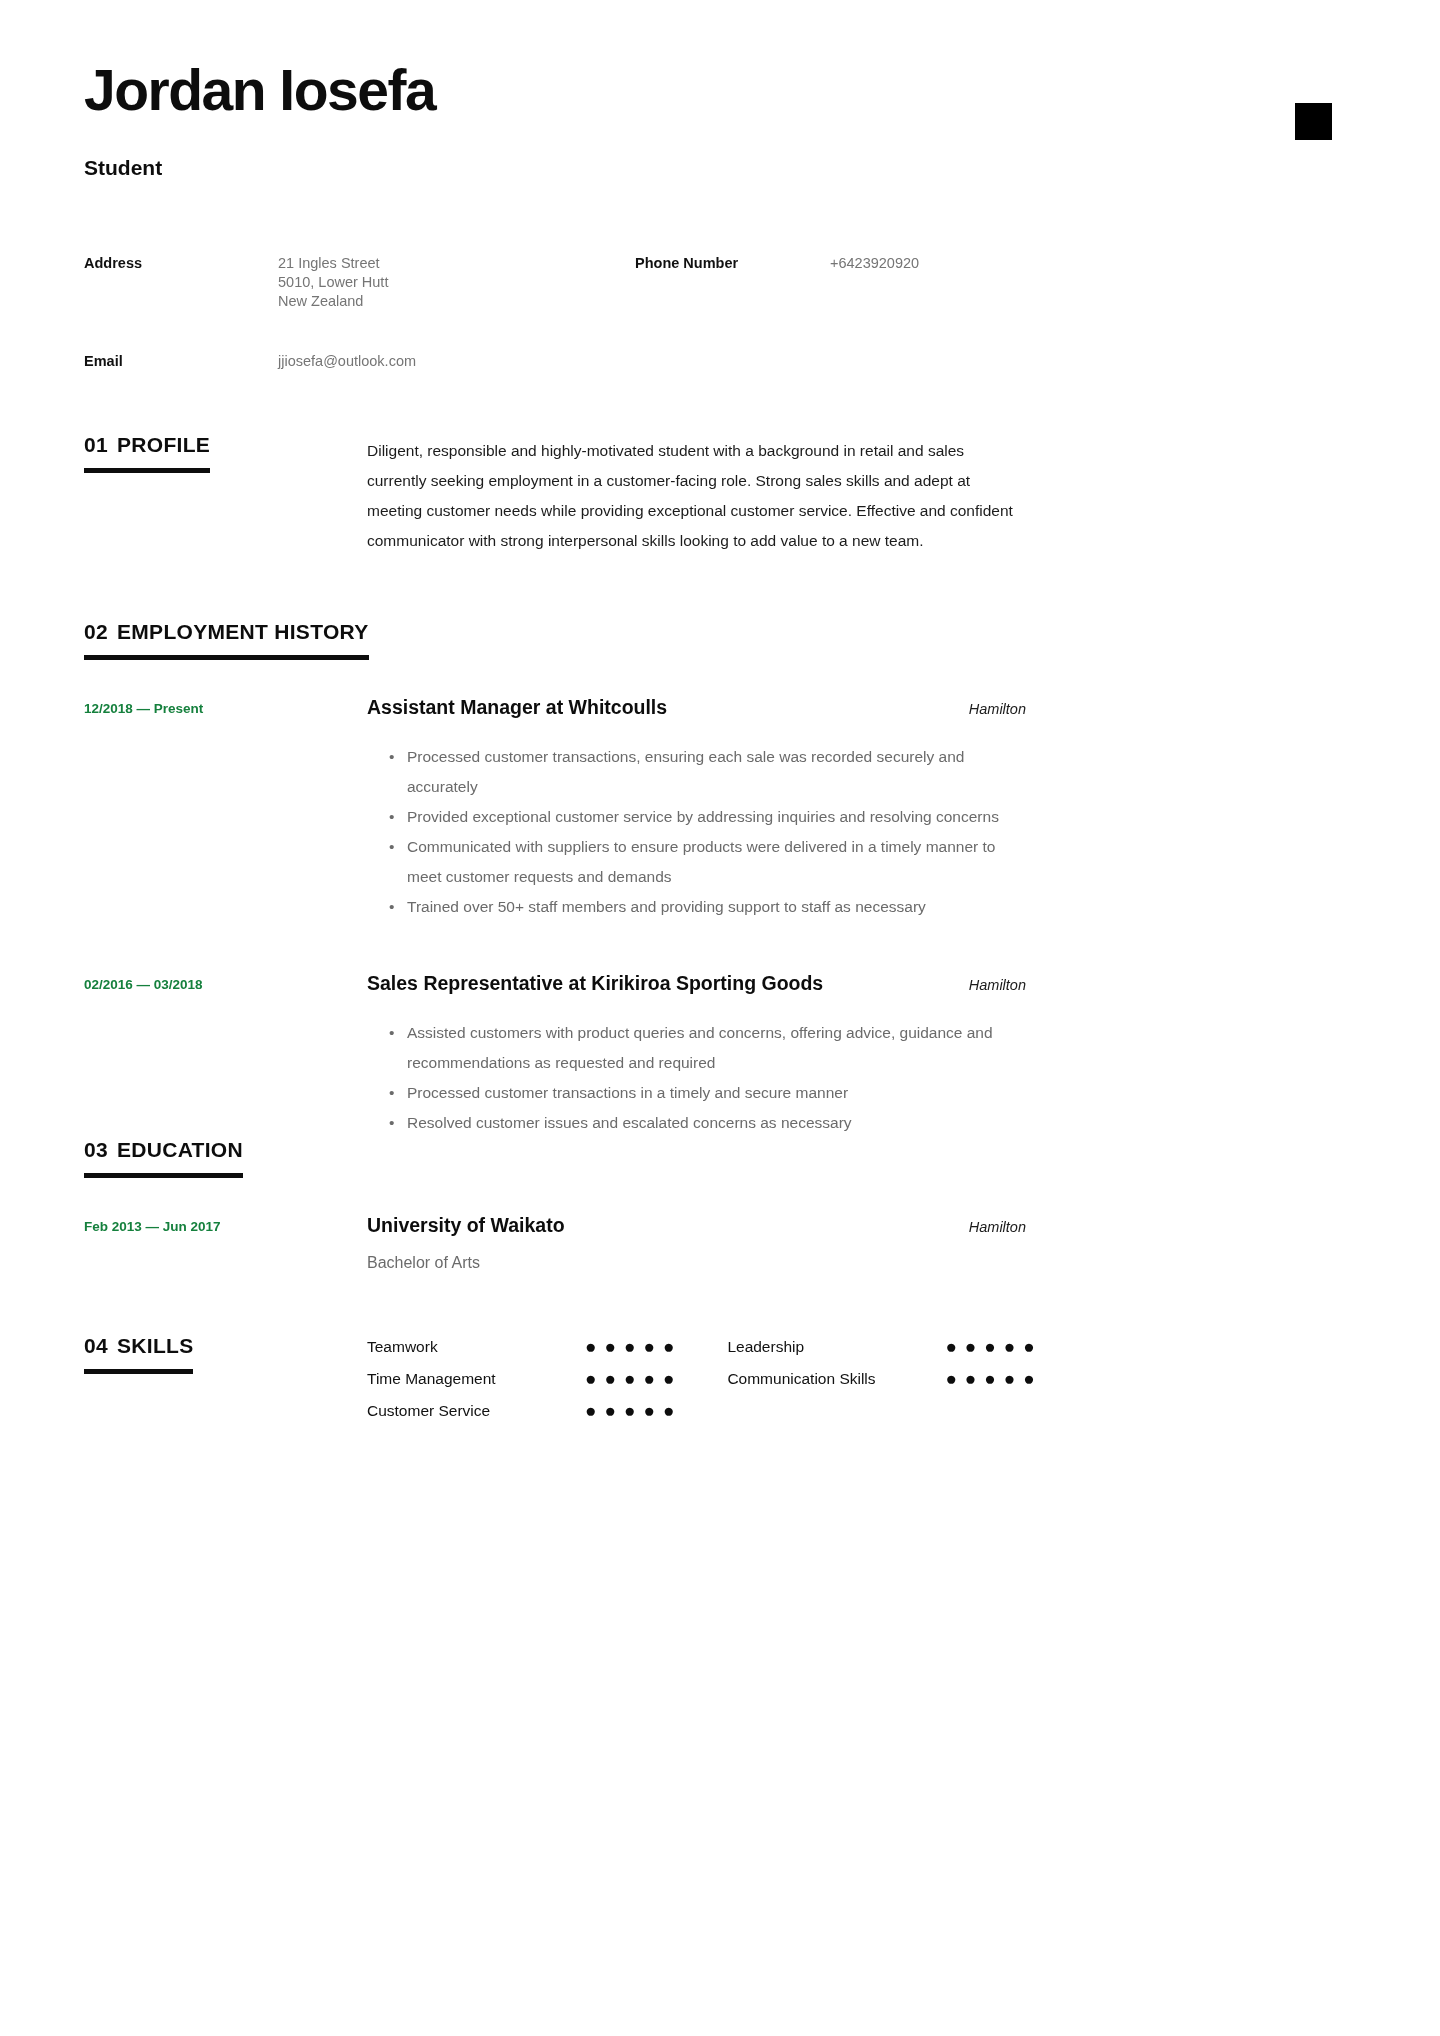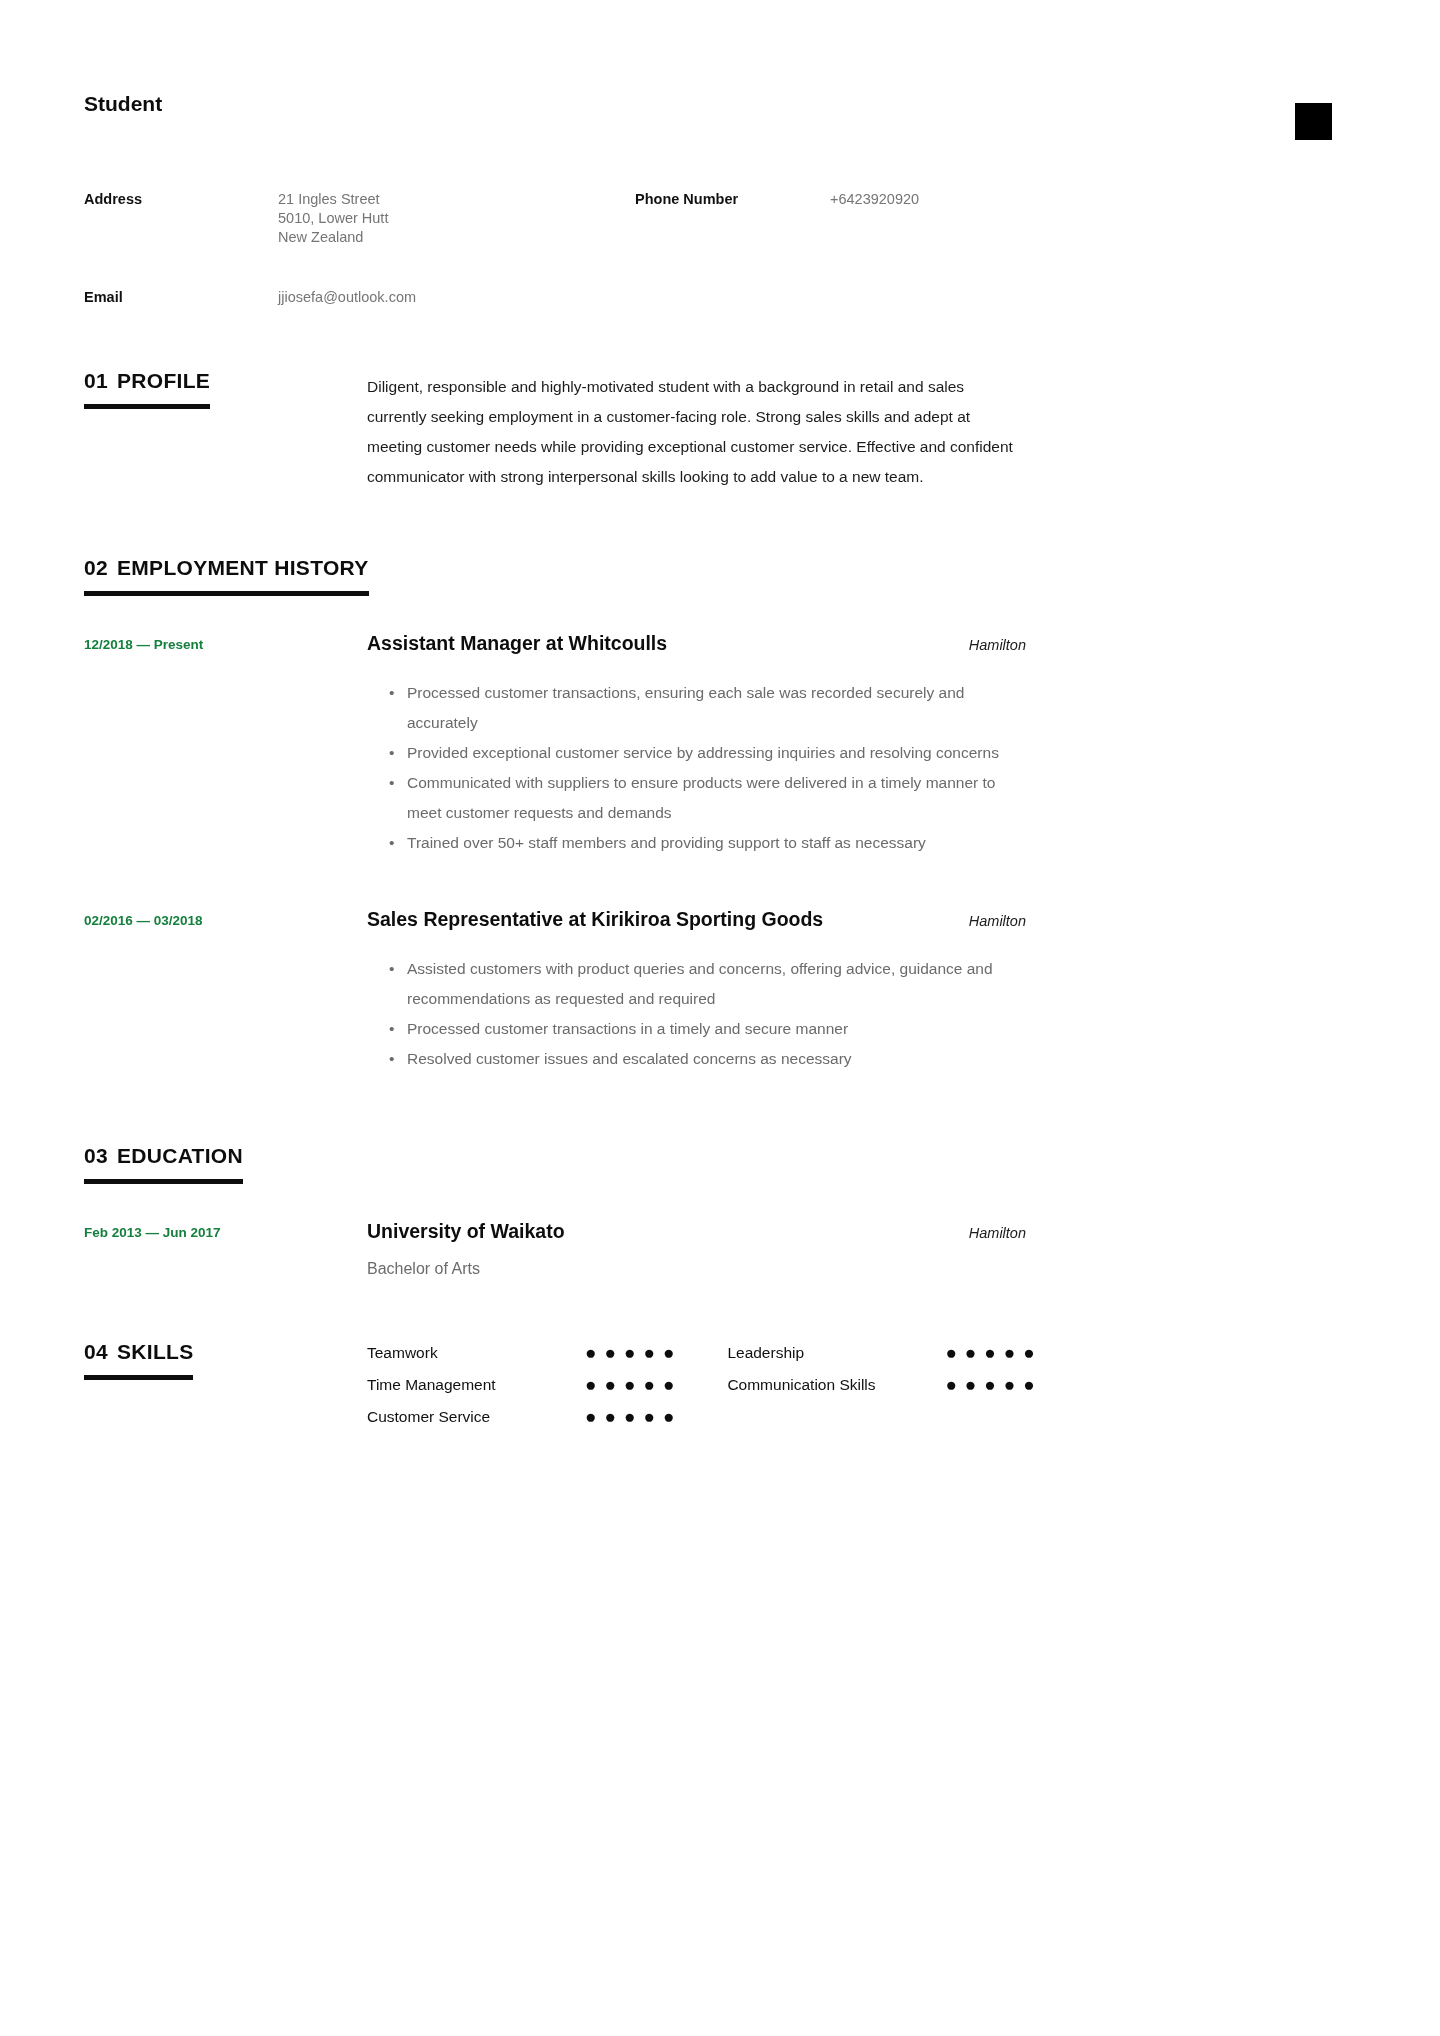--- a/index.html
+++ b/index.html
@@ -56,21 +56,21 @@
   .bullets li {
     position:relative; padding-left:40px;
     font-size:15.5px; line-height:30px; color:#6b6b6b;
   }
   .bullets li::before {
     content:"\2022";
     position:absolute; left:22px; top:0;
     color:#6b6b6b;
   }
 
-  .education-section { margin-top:70px; }
+  .education-section { }
   .edu-entry { margin-top:36px; }
   .edu-degree { margin-top:17px; font-size:16px; color:#6b6b6b; }
 
   .skills-section { margin-top:62px; }
   .skills-grid {
     display:grid;
     grid-auto-flow:column;
     grid-template-rows:repeat(3, auto);
     grid-template-columns:1fr 1fr;
     column-gap:45px; row-gap:13px;
@@ -80,20 +80,21 @@
   .skill-label { width:218px; font-size:15.5px; color:#111; }
   .skill-dots { font-size:19px; letter-spacing:8px; color:#0d0d0d; line-height:1; white-space:nowrap; }
 </style>
 </head>
 <body>
 
 <div class="page">
 
   <div class="brand-square"></div>
 
+  <h1 class="name">Jordan Iosefa</h1>
   <div class="role">Student</div>
 
   <div class="contact">
     <div class="label" style="grid-column:1; grid-row:1;">Address</div>
     <div class="value" style="grid-column:2; grid-row:1;">
       <div>21 Ingles Street</div>
       <div>5010, Lower Hutt</div>
       <div>New Zealand</div>
     </div>
     <div class="label" style="grid-column:3; grid-row:1;">Phone Number</div>

